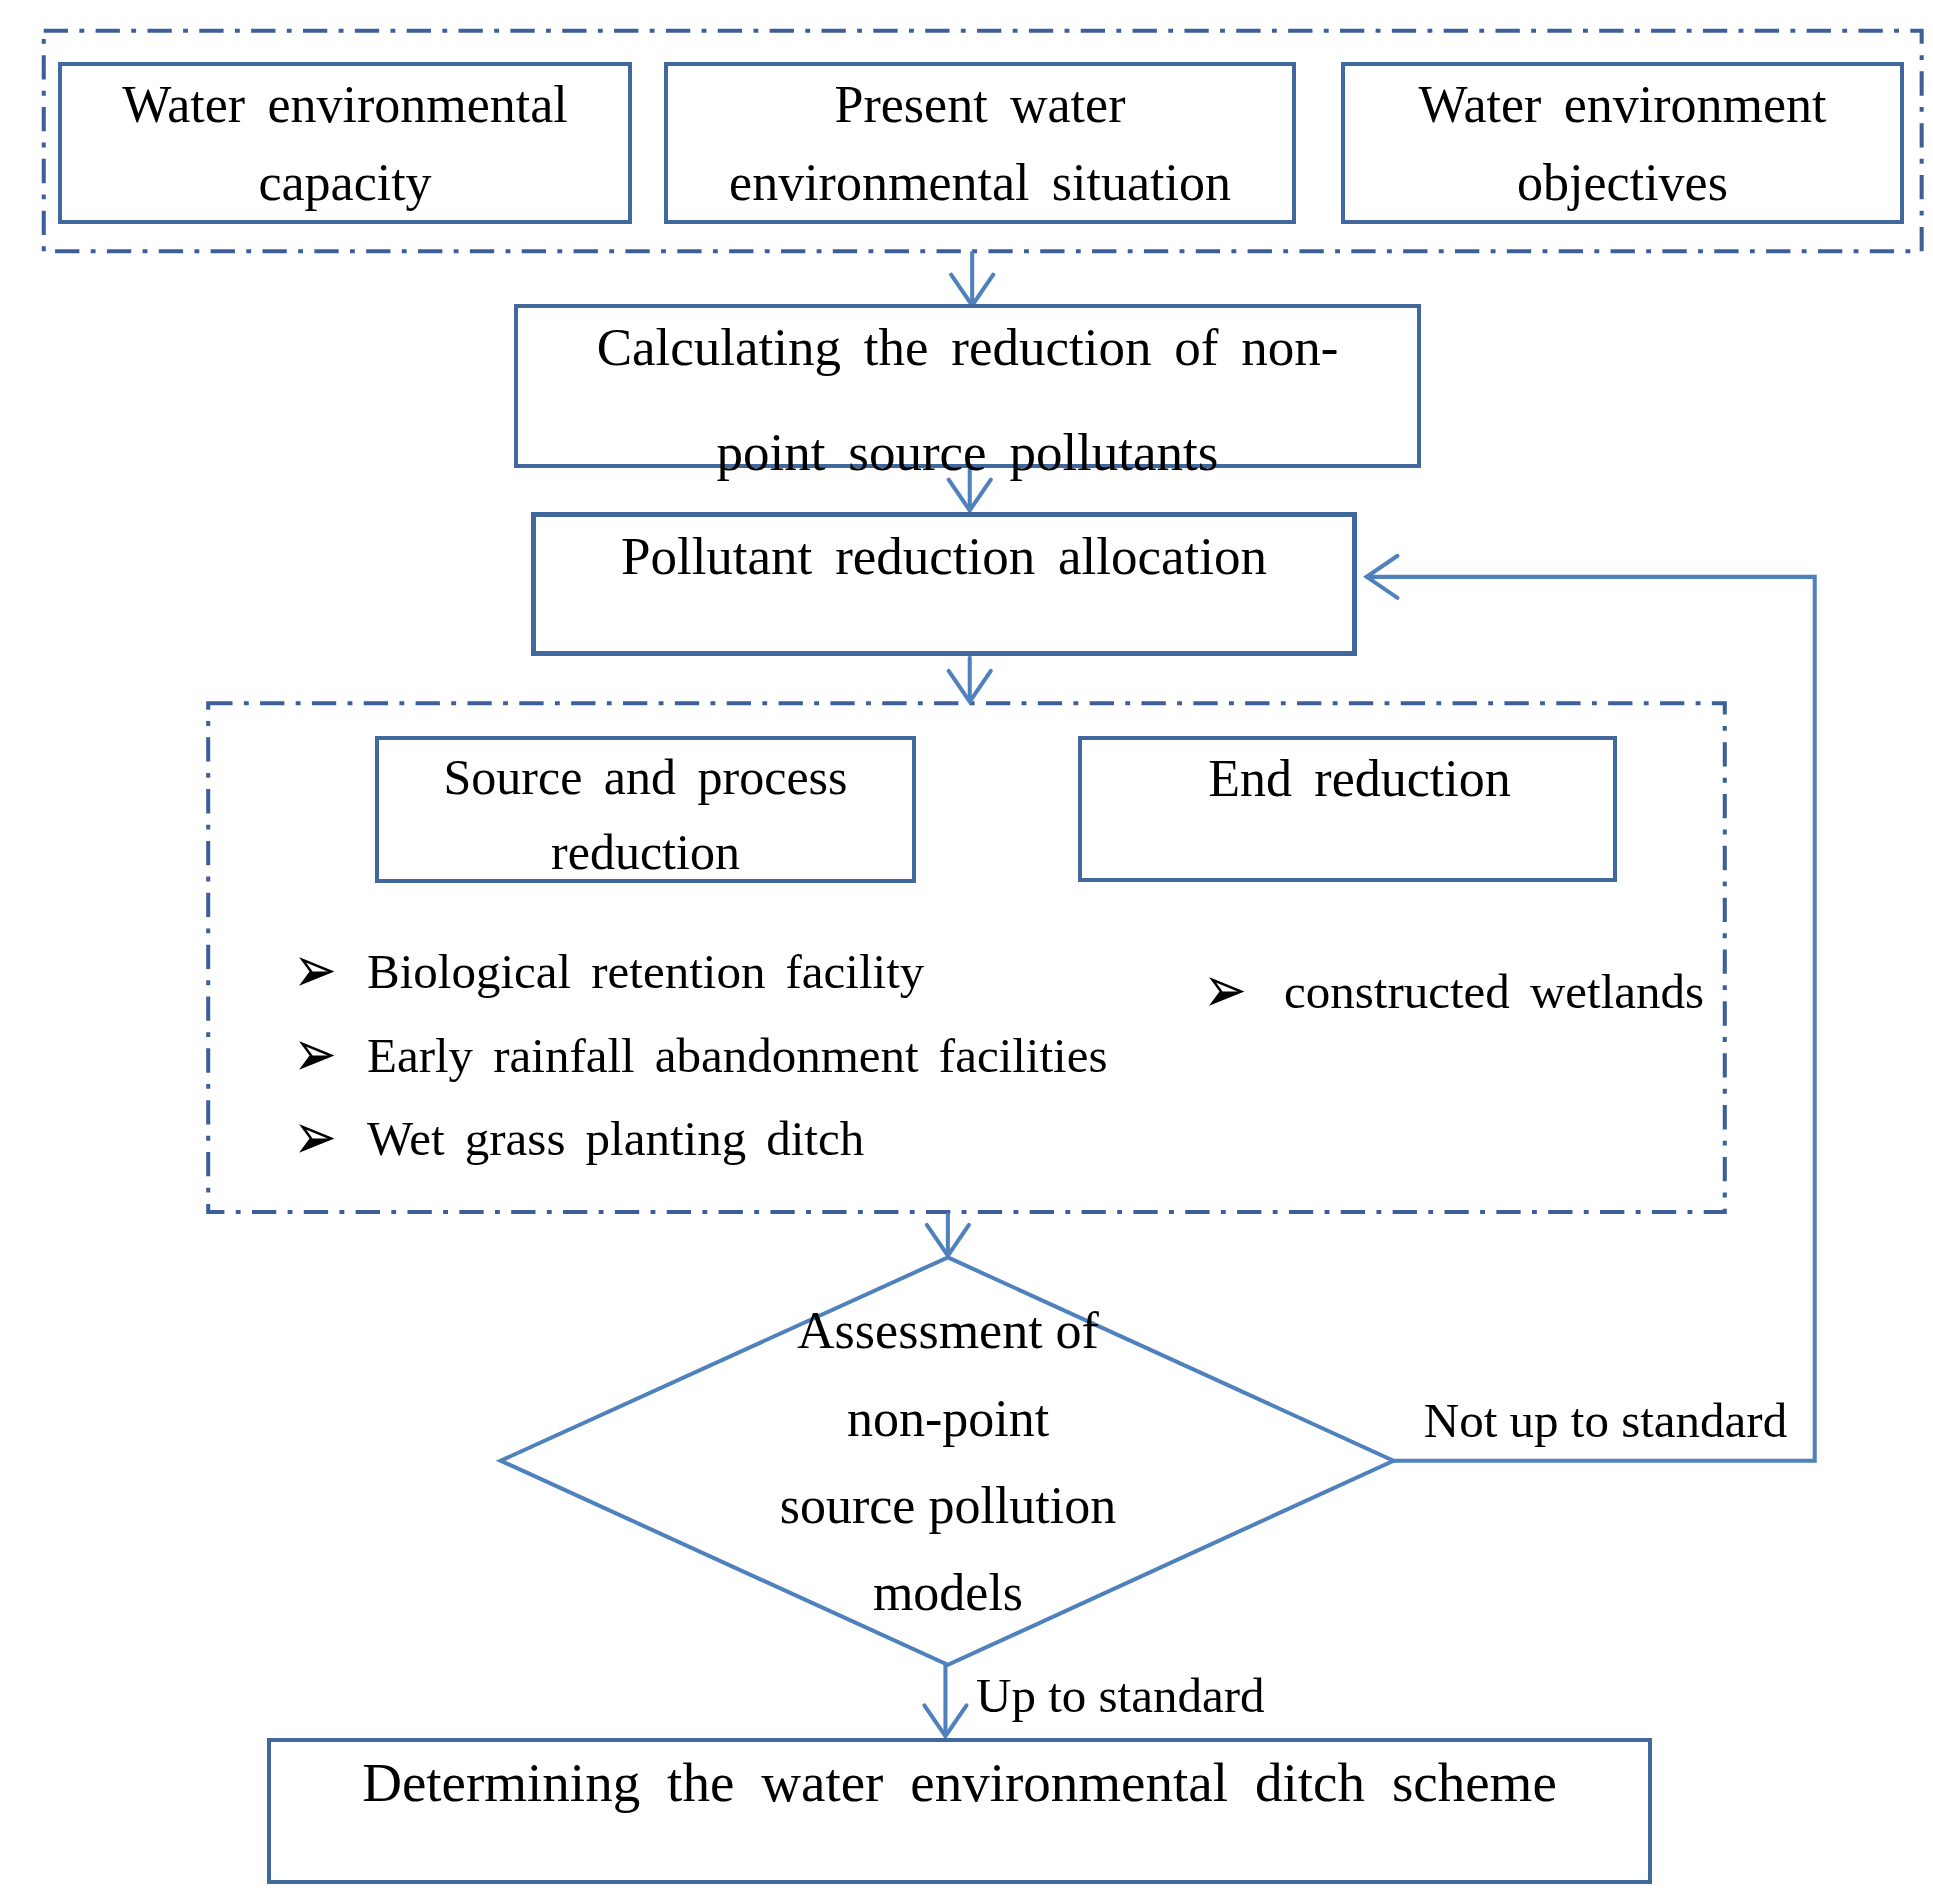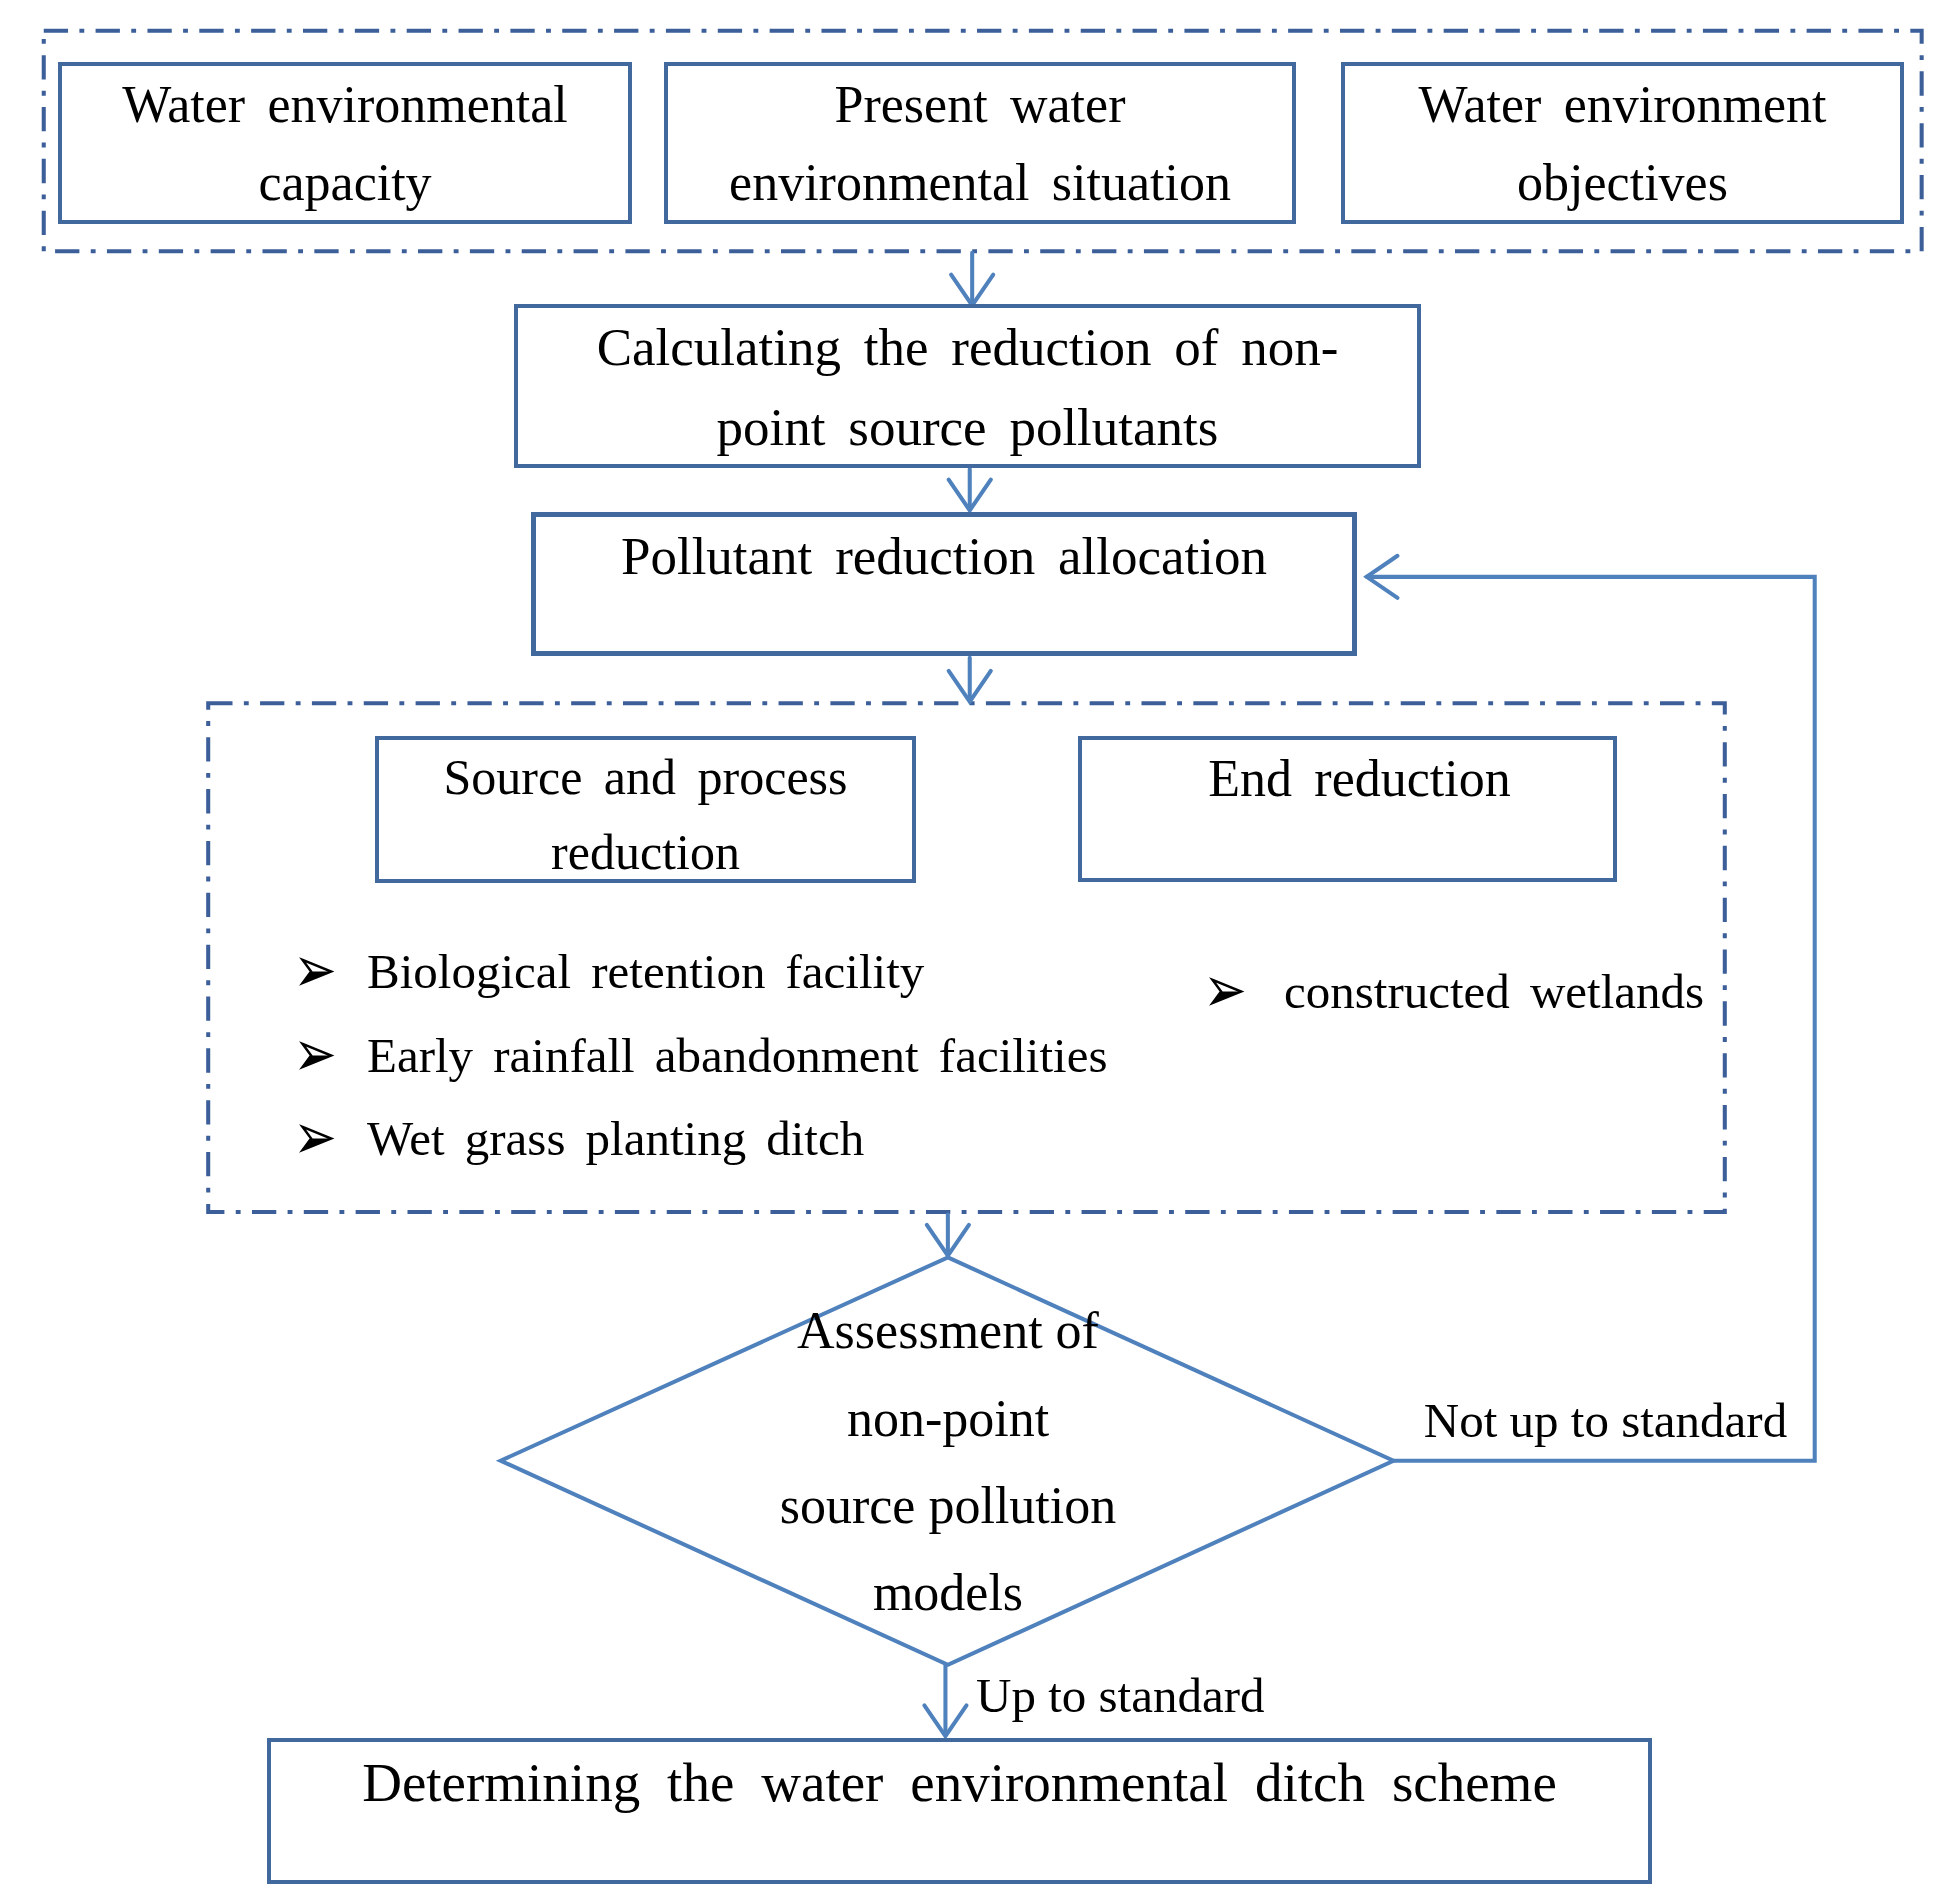--- a/index.html
+++ b/index.html
@@ -120,21 +120,21 @@
   </div>
   <div class="box top-box" style="left:664px;top:62px;width:632px;height:162px;">
     <span>Present water</span>
     <span>environmental situation</span>
   </div>
   <div class="box top-box" style="left:1341px;top:62px;width:563px;height:162px;">
     <span>Water environment</span>
     <span>objectives</span>
   </div>
 
-  <div class="box calc-box" style="left:514px;top:304px;width:907px;height:164px;">
+  <div class="box calc-box" style="left:514px;top:304px;width:907px;height:164px;gap:25px;">
     <span>Calculating the reduction of non-</span>
     <span>point source pollutants</span>
   </div>
 
   <div class="box alloc-box" style="left:531px;top:512px;width:826px;height:144px;">
     <span>Pollutant reduction allocation</span>
   </div>
 
   <div class="box source-box" style="left:375px;top:736px;width:541px;height:147px;">
     <span>Source and process</span>

